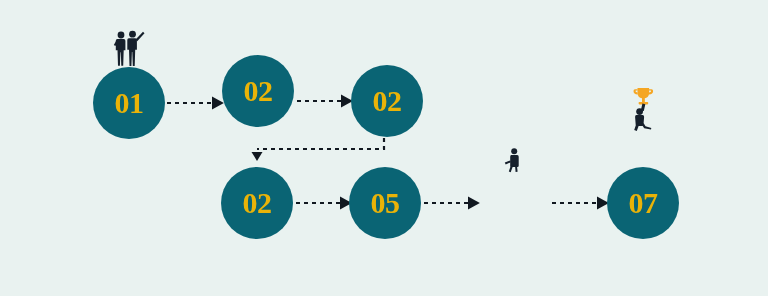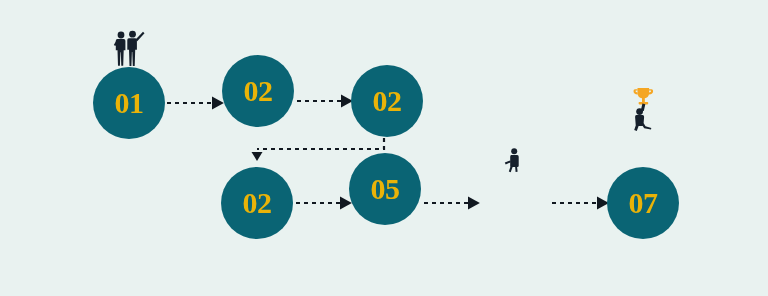--- a/index.html
+++ b/index.html
@@ -100,21 +100,21 @@
   </div>
   <div class="step-node" style="left:222px; top:55px;">
     <span class="step-label">02</span>
   </div>
   <div class="step-node" style="left:351px; top:65px;">
     <span class="step-label">02</span>
   </div>
   <div class="step-node" style="left:221px; top:167px;">
     <span class="step-label">02</span>
   </div>
-  <div class="step-node" style="left:349px; top:153px;">
+  <div class="step-node" style="left:349px; top:167px;">
     <span class="step-label">05</span>
   </div>
   <div class="step-node" style="left:607px; top:167px;">
     <span class="step-label">07</span>
   </div>
 
   <div class="figure-layer">
 
     <svg class="figure" style="left:108px; top:28px;" width="44" height="42" viewBox="0 0 44 42">
       <g fill="#16202c">

